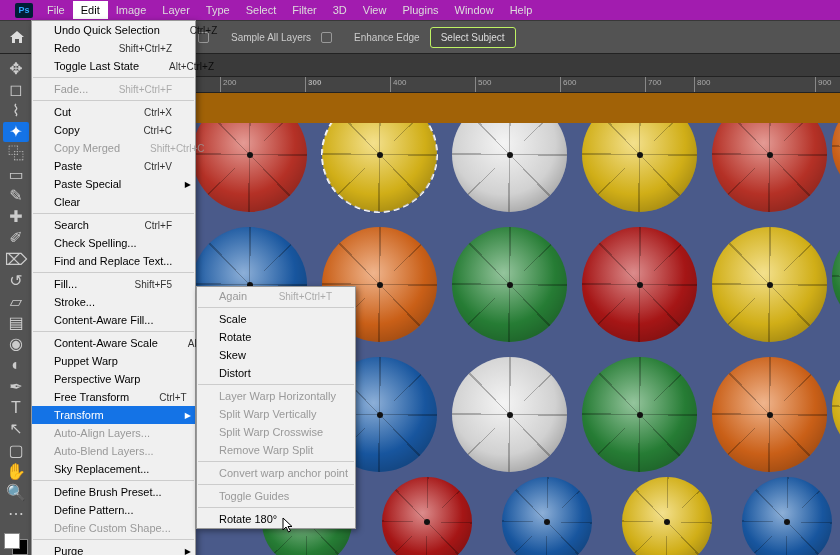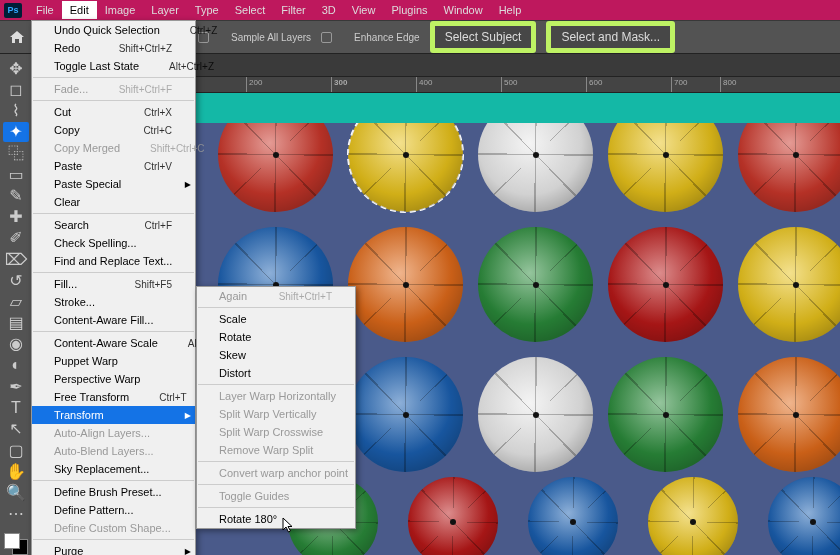--- a/index.html
+++ b/index.html
@@ -1,33 +1,33 @@
 <!DOCTYPE html>
 <html><head>
 <meta charset="utf-8">
 <style>
 * { margin:0; padding:0; box-sizing:border-box; font-family:"Segoe UI",Tahoma,sans-serif; user-select:none; }
 body { width:840px; height:555px; background:#323232; overflow:hidden; position:relative; }
 
-.menubar { height:20px; background:#be185d; display:flex; align-items:center; font-size:11px; color:#ddd; padding-left:4px; position:relative; z-index:50; }
+.menubar { height:20px; background:#a21caf; display:flex; align-items:center; font-size:11px; color:#ddd; padding-left:15px; position:relative; z-index:50; }
 .menubar .ps-icon { width:18px; height:15px; background:#001e36; color:#31a8ff; font-size:9px; font-weight:bold; display:flex; align-items:center; justify-content:center; border-radius:2px; margin-right:6px; }
 .menubar .mitem { padding:3px 8px; cursor:default; }
 .menubar .mitem.open { background:#fff; color:#000; }
 
 .optbar { height:34px; background:#535353; border-top:1px solid #383838; border-bottom:1px solid #222; display:flex; align-items:center; padding-left:6px; gap:10px; position:relative; z-index:5; }
 .optbar .home { width:22px; height:22px; display:flex; align-items:center; justify-content:center; color:#ddd; }
 .optbar .chk { display:flex; align-items:center; gap:22px; font-size:10px; color:#ccc; }
 .optbar .chk .box { width:11px; height:11px; border:1px solid #999; border-radius:2px; }
-.optbar .btn { padding:4px 10px; font-size:12px; color:#ddd; border:5px solid #bef264; border-radius:3px; background:#474747; }
+.optbar .btn { padding:4px 10px; font-size:10px; color:#ddd; border:1px solid #bef264; border-radius:3px; background:#474747; }
 
 .tabbar { height:23px; background:#3a3a3a; border-bottom:1px solid #222; display:flex; align-items:center; padding-left:34px; font-size:10px; color:#bbb; position:relative; z-index:4; }
 .tabbar .tab { padding:4px 8px; }
 .tabbar .x { margin-left:6px; color:#888; }
 
-.workspace { position:absolute; top:77px; left:32px; right:0; bottom:0; background:#14b8a6;margin-left:26px; }
+.workspace { position:absolute; top:77px; left:32px; right:0; bottom:0; background:#a16207; }
 .ruler-h { position:absolute; top:0; left:18px; right:0; height:16px; background:#444; border-bottom:1px solid #222; overflow:hidden; }
 .ruler-h .tick { position:absolute; top:0; height:16px; border-left:1px solid #888; font-size:8px; color:#aaa; padding-left:2px; line-height:11px; }
 .ruler-v { position:absolute; top:16px; left:0; bottom:0; width:18px; background:#444; border-right:1px solid #222; }
 .ruler-v .tick { position:absolute; left:0; width:18px; border-top:1px solid #888; font-size:8px; color:#aaa; text-align:center; line-height:9px; }
 .ruler-corner { position:absolute; top:0; left:0; width:18px; height:16px; background:#444; border-right:1px solid #222; border-bottom:1px solid #222; }
 
 .canvas { position:absolute; top:46px; left:18px; right:0; bottom:0; background:#4a5a8a; overflow:hidden; }
 .umbrella { position:absolute; border-radius:50%; }
 .umbrella::before { content:""; position:absolute; inset:0; border-radius:50%; background:radial-gradient(circle at 45% 40%, rgba(255,255,255,0.5), rgba(0,0,0,0.1) 55%, rgba(0,0,0,0.45)); }
 .umbrella::after { content:""; position:absolute; inset:0; background:
@@ -86,21 +86,20 @@
   <div style="width:150px"></div>
   <div class="chk">
       <span class="box"></span>
       <span>Sample All Layers</span>
     </div>
   <div class="chk">
       <span class="box"></span>
       <span>Enhance Edge</span>
     </div>
   <div class="btn">Select Subject</div>
-  <div class="btn">Select and Mask...</div>
 </div>
 
 <div class="tabbar">
   <div class="tab"><span>... (RGB/8#) *</span><span class="x">×</span></div>
 </div>
 
 <div class="toolbar" id="toolbar">
     <div class="tool">✥</div>
     <div class="tool">◻</div>
     <div class="tool">⌇</div>

